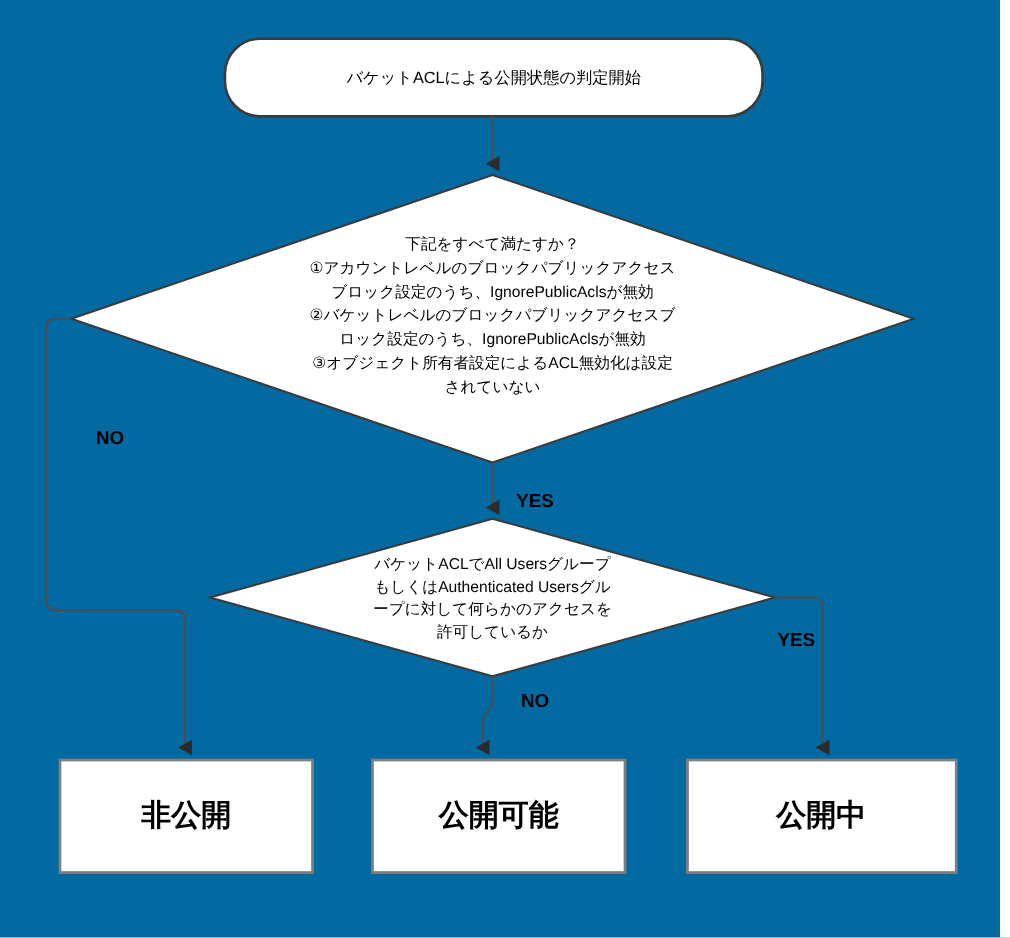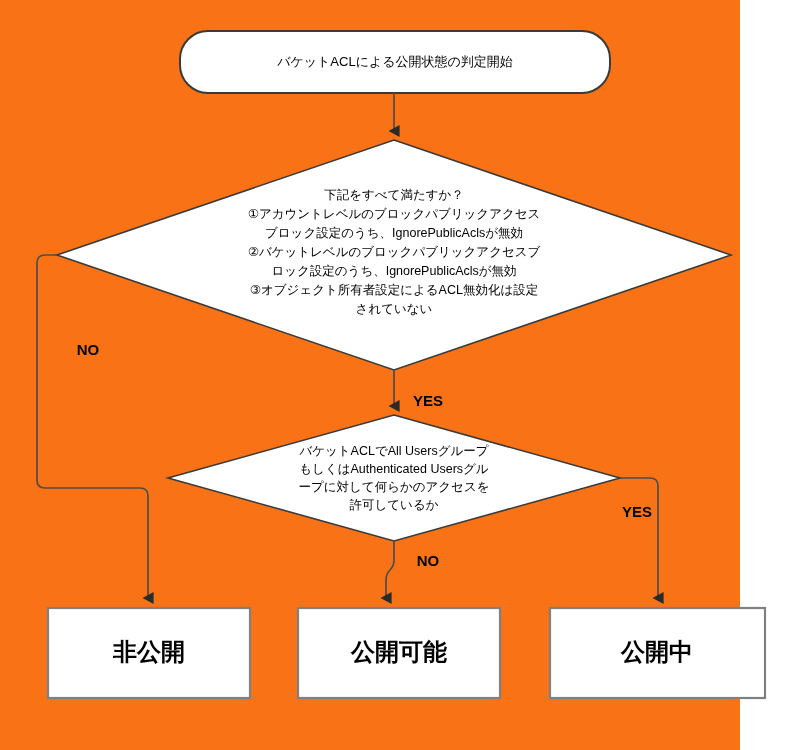--- a/index.html
+++ b/index.html
@@ -9,23 +9,23 @@
     background: #ffffff;
   }
   body {
     width: 808px;
     height: 750px;
     font-family: "Liberation Sans", "DejaVu Sans", sans-serif;
     overflow: hidden;
   }
   #flow-root {
     position: relative;
-    width: 740px;
+    width: 800px;
     height: 750px;
-    background: #f97316;
+    background: #0369a1;
   }
   svg#flow-svg {
     position: absolute;
     top: 0;
     left: 0;
     width: 808px;
     height: 750px;
     display: block;
   }
   .node-shape {

